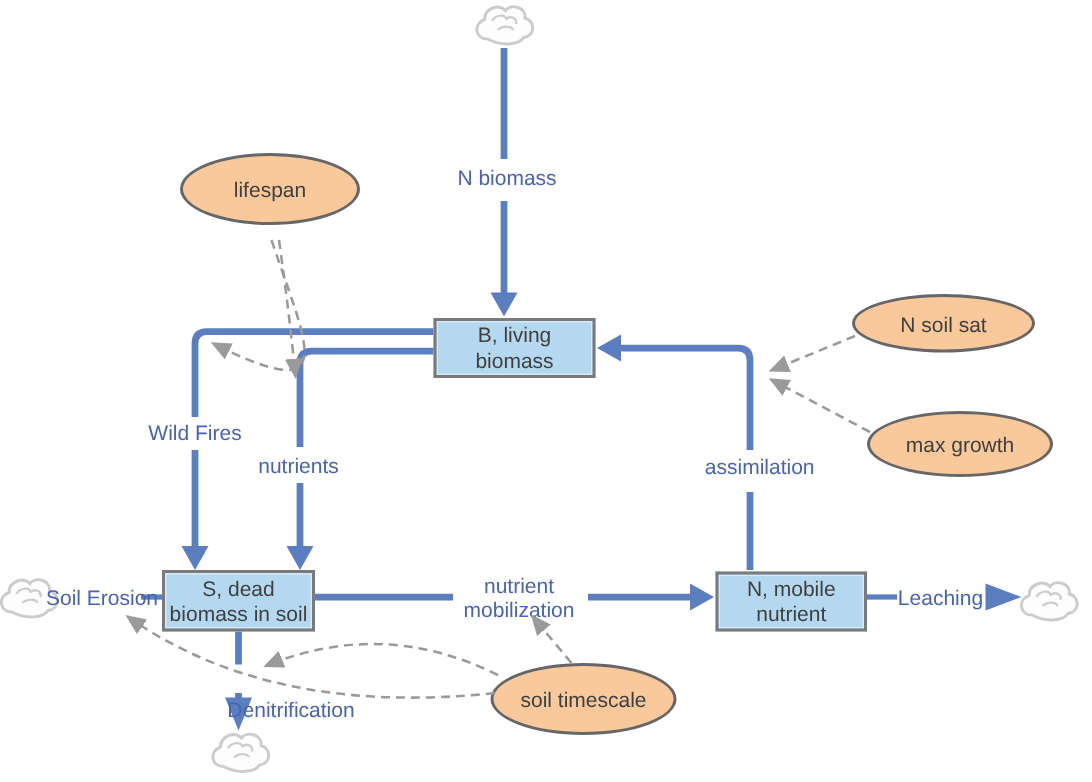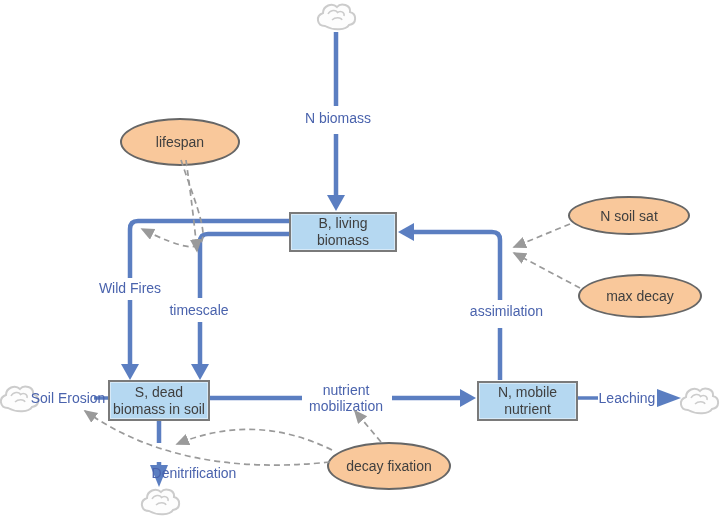--- a/index.html
+++ b/index.html
@@ -83,36 +83,36 @@
   </div>
   <div class="stock" style="left:289px;top:212px;width:104px;height:36px;">
     <span>B, living
 biomass</span>
   </div>
   <div class="stock" style="left:477px;top:381px;width:97px;height:36px;">
     <span>N, mobile
 nutrient</span>
   </div>
 
-  <div class="variable" style="left:120px;top:118px;width:116px;height:44px;">
+  <div class="variable" style="left:120px;top:102px;width:116px;height:44px;">
     <span>lifespan</span>
   </div>
   <div class="variable" style="left:568px;top:196px;width:118px;height:35px;">
     <span>N soil sat</span>
   </div>
   <div class="variable" style="left:578px;top:274px;width:120px;height:40px;">
-    <span>max decay</span>
+    <span>max growth</span>
   </div>
   <div class="variable" style="left:327px;top:442px;width:120px;height:44px;">
-    <span>decay fixation</span>
+    <span>soil timescale</span>
   </div>
 
   <div class="flow-label" style="left:288px;top:110px;width:100px;">N biomass</div>
   <div class="flow-label" style="left:80px;top:280px;width:100px;">Wild Fires</div>
-  <div class="flow-label" style="left:149px;top:302px;width:100px;">timescale</div>
+  <div class="flow-label" style="left:149px;top:302px;width:100px;">nutrients</div>
   <div class="flow-label" style="left:443px;top:303px;width:100px;text-align:right;">assimilation</div>
   <div class="flow-label" style="left:286px;top:382px;width:120px;">nutrient
 mobilization</div>
   <div class="flow-label" style="left:18px;top:390px;width:100px;">Soil Erosion</div>
   <div class="flow-label" style="left:108px;top:465px;width:100px;margin-left:36px;">Denitrification</div>
   <div class="flow-label" style="left:587px;top:390px;width:80px;">Leaching</div>
 
   <svg id="links-layer" width="728" height="521" viewBox="0 0 728 521">
     <defs>
       <marker id="link-arrow" markerWidth="9" markerHeight="8" refX="7" refY="3.5" orient="auto">

